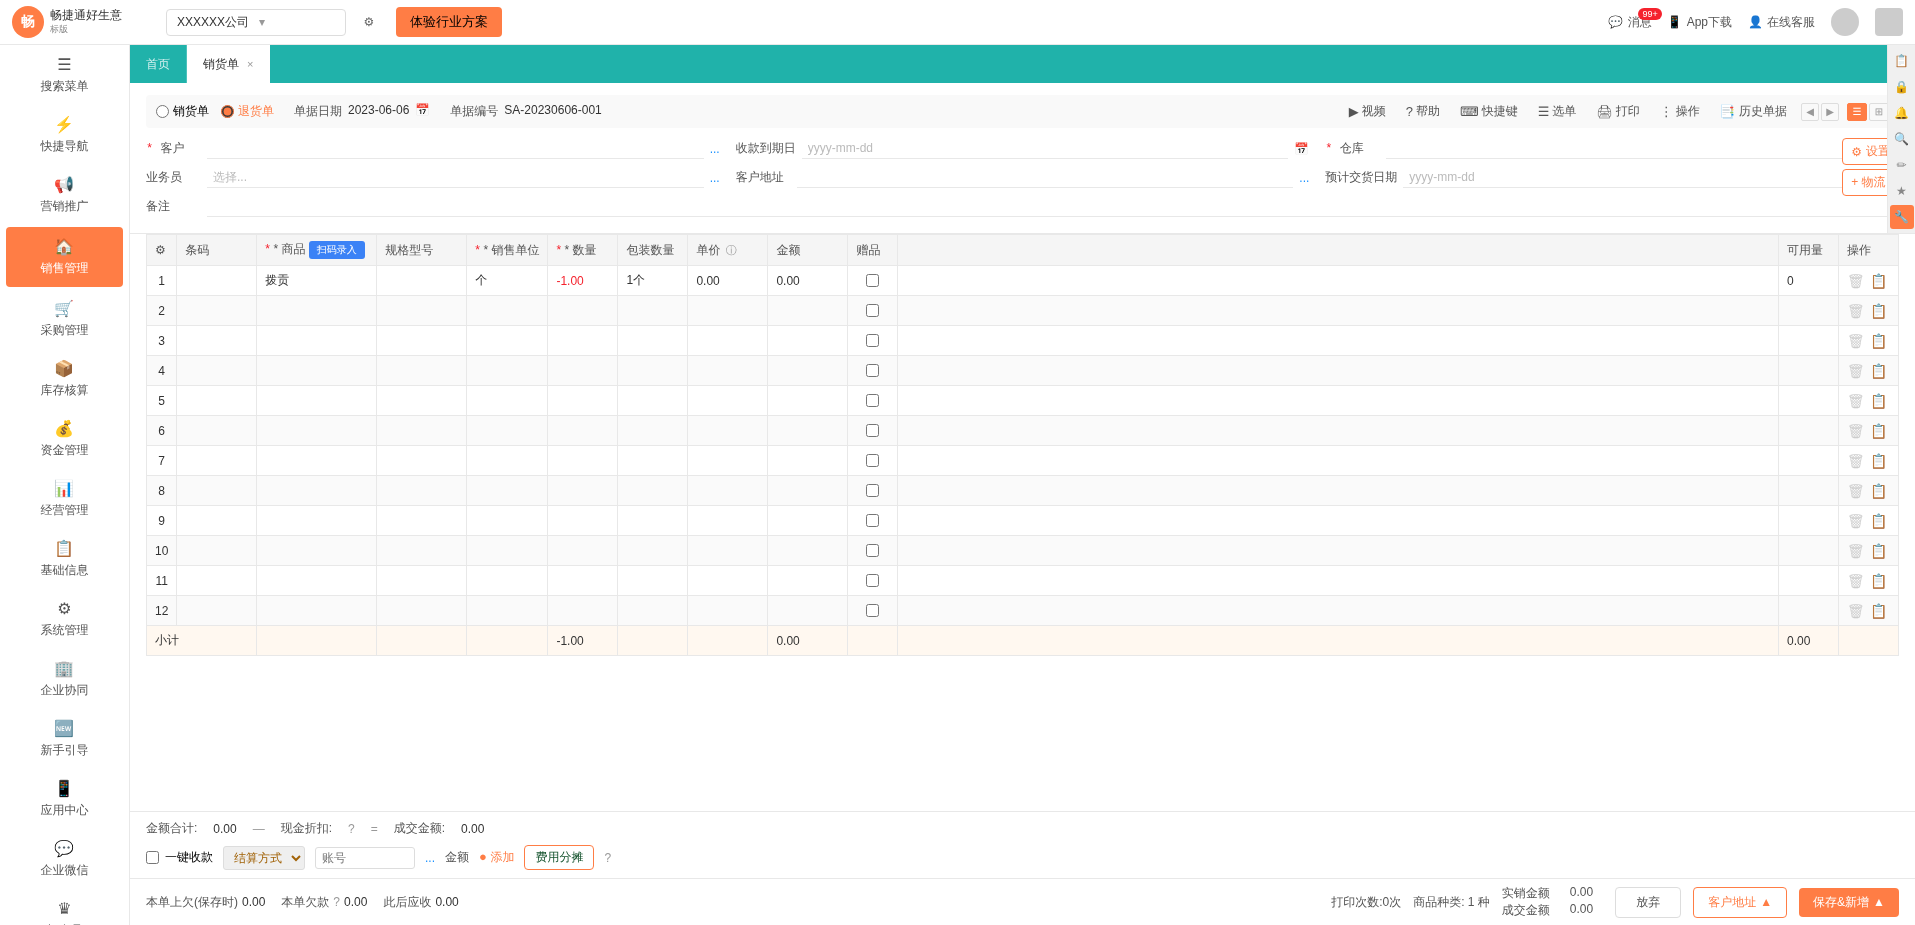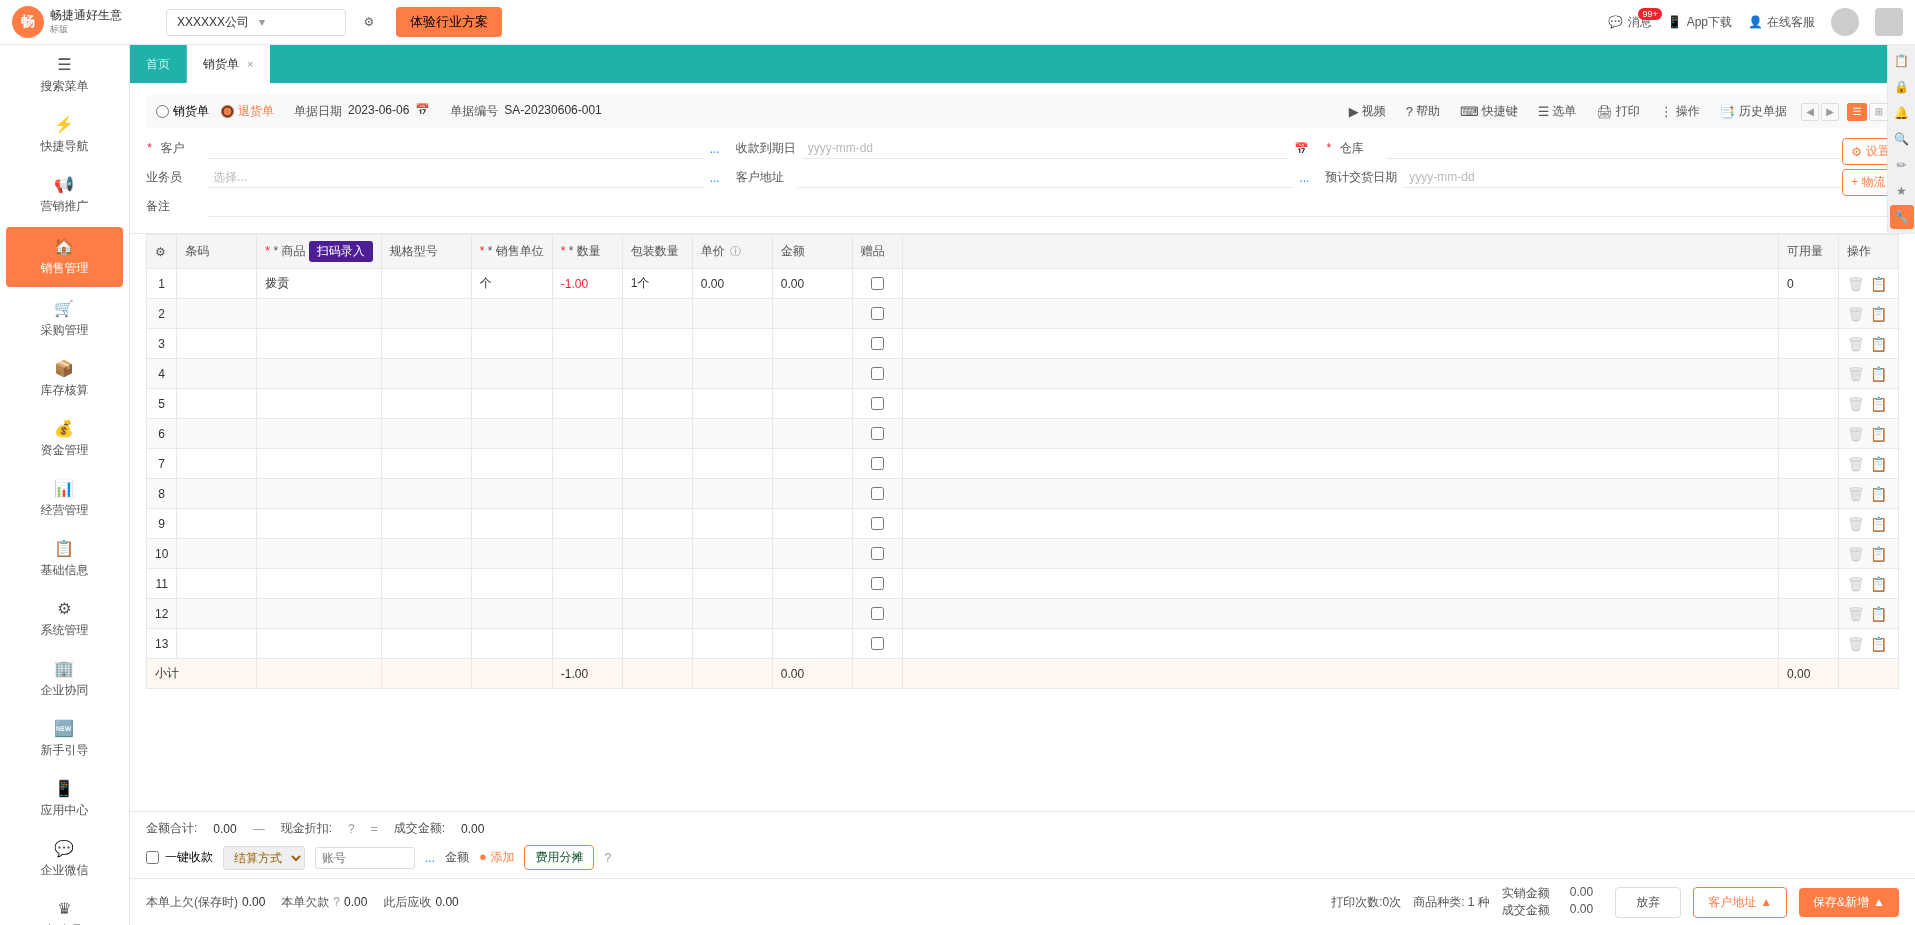--- a/index.html
+++ b/index.html
@@ -189,23 +189,23 @@
       color: #333;
       font-size: 12px;
       height: 30px;
     }
     .data-table tr:nth-child(even) td { background: #fafafa; }
     .row-num { color: #999; text-align: center; width: 30px; }
     .action-btns { display: flex; gap: 6px; }
     .action-btn { color: #ccc; cursor: pointer; font-size: 14px; }
     .subtotal-row td { background: #fff8f0 !important; font-weight: 500; }
     .scan-btn {
-      background: #4c1d95; color: white; border: none;
+      background: #3b82f6; color: white; border: none;
       padding: 2px 8px; border-radius: 3px; cursor: pointer;
-      font-size: 12px;
+      font-size: 10px;
     }
     .qty-red { color: #f5222d; }
 
     
     .footer-area {
       background: #fff;
       border-top: 1px solid #e8e8e8;
       padding: 8px 16px;
       flex-shrink: 0;
     }
@@ -838,44 +838,20 @@
               </td>
       <td></td>
       <td></td>
       <td>
         <div class="action-btns">
           <span class="action-btn">🗑</span>
           <span class="action-btn">📋</span>
         </div>
       </td>
     </tr>
-            <tr>
-      <td class="row-num">13</td>
-      <td></td>
-      <td></td>
-      <td></td>
-      <td></td>
-      <td style="color:#333"></td>
-      <td></td>
-      <td></td>
-      <td></td>
-      <td>
-                <div class="checkbox-cell">
-                  <input type="checkbox" style="">
-                </div>
-              </td>
-      <td></td>
-      <td></td>
-      <td>
-        <div class="action-btns">
-          <span class="action-btn">🗑</span>
-          <span class="action-btn">📋</span>
-        </div>
-      </td>
-    </tr>
           </tbody>
         <tfoot>
           <tr class="subtotal-row">
             <td colspan="2">小计</td>
             <td></td>
             <td></td>
             <td></td>
             <td class="qty-red">-1.00</td>
             <td></td>
             <td></td>

